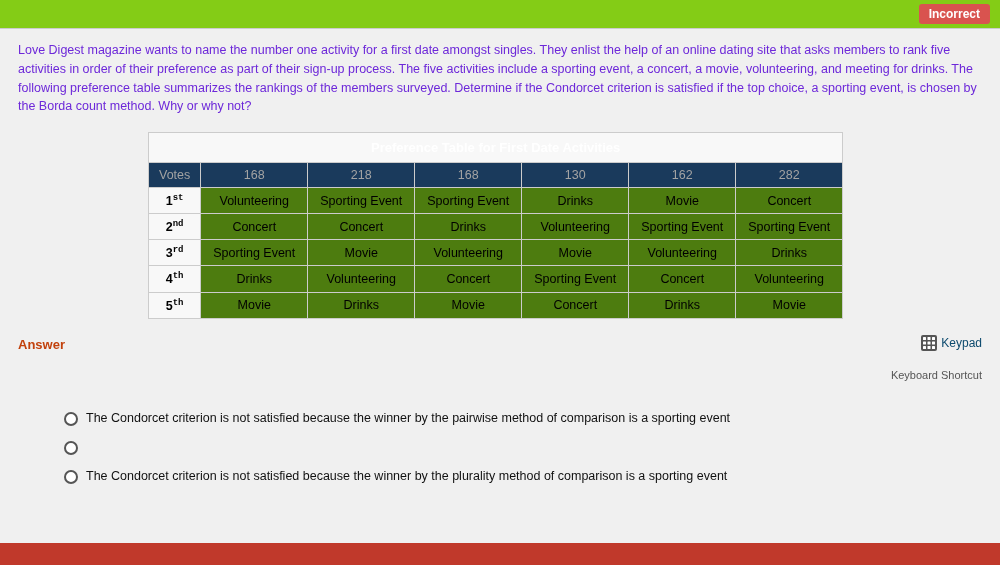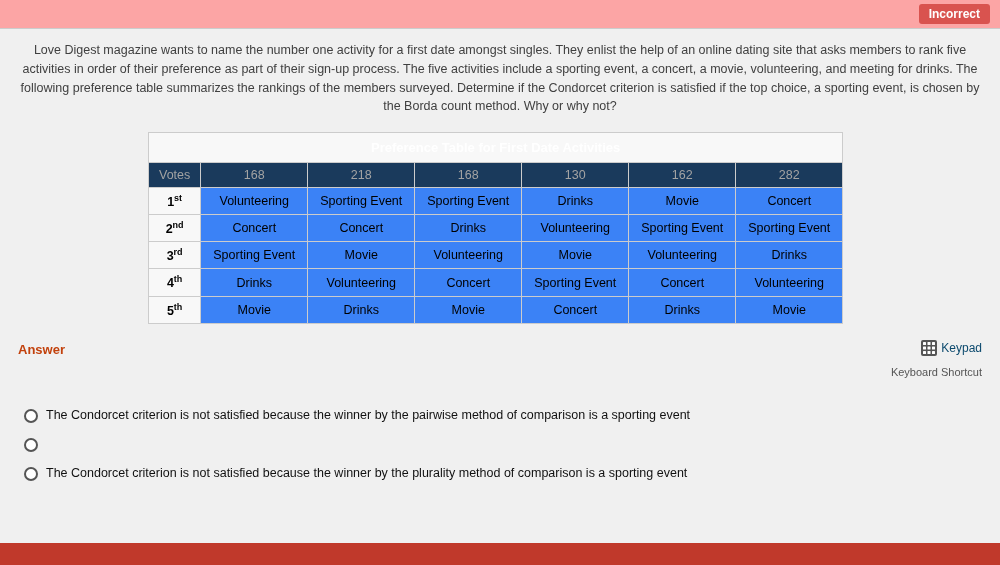--- a/index.html
+++ b/index.html
@@ -10,41 +10,40 @@
       width: 1000px;
       min-height: 565px;
       position: relative;
       overflow: hidden;
     }
     .top-bar {
       display: flex;
       justify-content: flex-end;
       align-items: center;
       padding: 4px 10px;
-      background: #fca5a5;
+      background: #84cc16;
       border-bottom: 1px solid #ccc;
     }
     .incorrect-badge {
       background: #d9534f;
       color: white;
       padding: 3px 10px;
       border-radius: 3px;
       font-size: 12px;
       font-weight: bold;
     }
     .main-content {
       padding: 12px 18px 10px 18px;
     }
     .problem-text {
       font-size: 12.5px;
       line-height: 1.5;
-      color: #404040;
+      color: #6d28d9;
       margin-bottom: 16px;
       max-width: 980px;
-      text-align: center;
     }
     .table-wrapper {
       margin-left: 130px;
       margin-bottom: 16px;
     }
     .pref-table {
       border-collapse: collapse;
       font-size: 12.5px;
       min-width: 680px;
     }
@@ -58,33 +57,34 @@
     }
     .pref-table th {
       background: #1a3a5c;
       color: #a3a3a3;
       text-align: center;
       padding: 5px 10px;
       border: 1px solid #ccc;
       font-weight: normal;
     }
     .pref-table td {
-      background: #3b82f6;
+      background: #4d7c0f;
       border: 1px solid #ccc;
       padding: 5px 12px;
       text-align: center;
       vertical-align: middle;
     }
     .pref-table td:first-child {
       font-weight: bold;
       background: #f8f8f8;
       text-align: center;
     }
     .pref-table sup {
       font-size: 9px;
+      font-family: Liberation Mono, monospace;
     }
     .answer-section {
       display: flex;
       justify-content: space-between;
       align-items: flex-start;
       padding: 0 0 10px 0;
     }
     .answer-label {
       font-weight: bold;
       font-size: 13px;
@@ -101,20 +101,21 @@
       align-items: center;
       gap: 4px;
       justify-content: flex-end;
       font-size: 12px;
       color: #0c4a6e;
       cursor: pointer;
     }
     .options-section {
       padding: 0 24px;
       margin-top: 10px;
+      margin-left: 40px;
     }
     .option-item {
       display: flex;
       align-items: flex-start;
       gap: 8px;
       margin-bottom: 14px;
       font-size: 12.5px;
       color: #111;
     }
     .radio-circle {
@@ -223,21 +224,21 @@
             <rect x="2" y="6.5" width="3" height="3" rx="0.5"></rect>
             <rect x="6.5" y="6.5" width="3" height="3" rx="0.5"></rect>
             <rect x="11" y="6.5" width="3" height="3" rx="0.5"></rect>
             <rect x="2" y="11" width="3" height="3" rx="0.5"></rect>
             <rect x="6.5" y="11" width="3" height="3" rx="0.5"></rect>
             <rect x="11" y="11" width="3" height="3" rx="0.5"></rect>
           </svg>
         </span>
         <span>Keypad</span>
       </div>
-      <div style="font-size:11px;color:#555;margin-top:10px;">Keyboard Shortcut</div>
+      <div style="font-size:11px;color:#555;margin-top:18px;">Keyboard Shortcut</div>
     </div>
   </div>
 </div>
 
 <div class="options-section">
   <div id="options-container">
       <div class="option-item">
         <div class="radio-circle"></div>
         <span>The Condorcet criterion is not satisfied because the winner by the pairwise method of comparison is a sporting event</span>
       </div>

